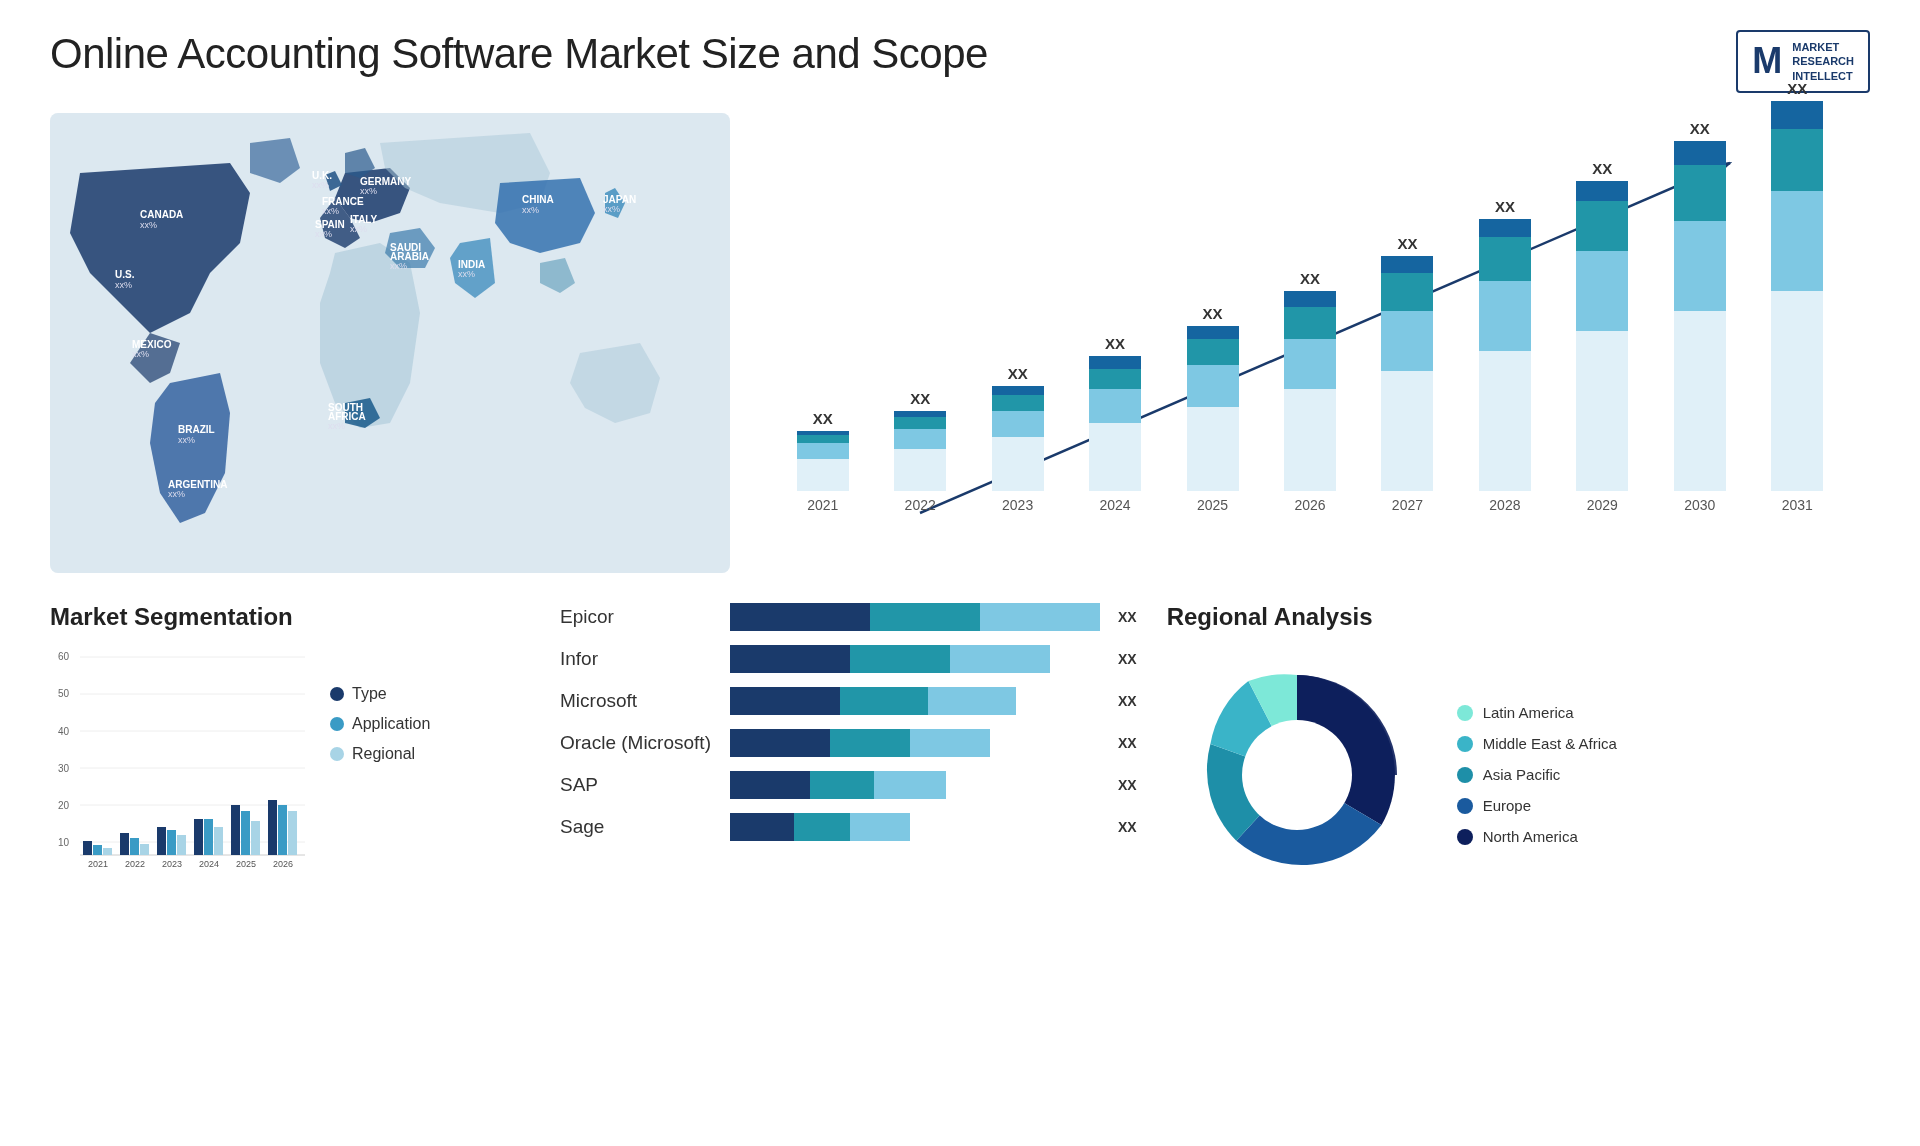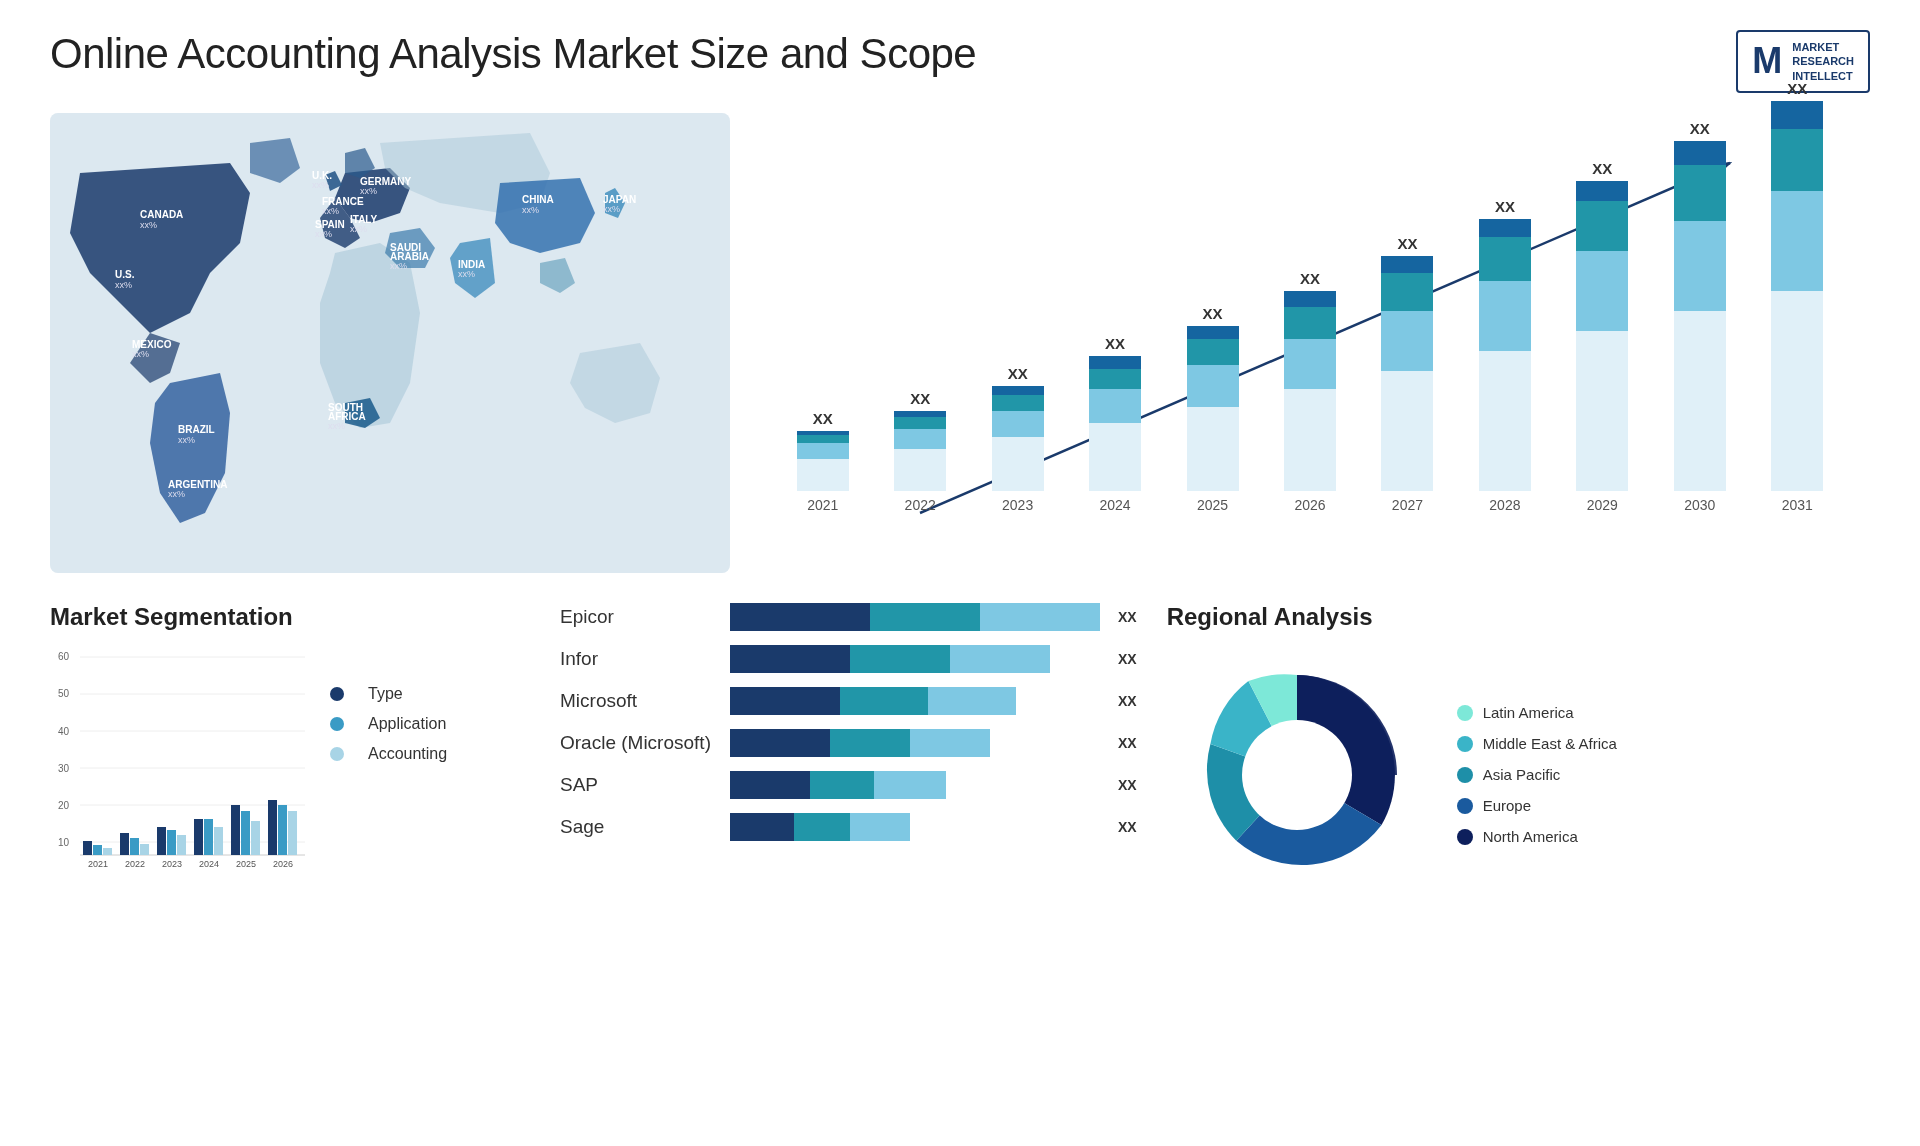--- a/index.html
+++ b/index.html
@@ -127,21 +127,21 @@
     }
     .seg-legend {
       display: flex;
       flex-direction: column;
       gap: 12px;
       padding-top: 40px;
     }
     .legend-item {
       display: flex;
       align-items: center;
-      gap: 24px;
+      gap: 8px;
       font-size: 16px;
       color: #333;
     }
     .legend-dot {
       width: 14px;
       height: 14px;
       border-radius: 50%;
       flex-shrink: 0;
     }
     
@@ -232,21 +232,21 @@
       font-size: 9px;
       fill: #dde;
     }
   </style>
 </head>
 <body>
 
 <div class="page-container">
 
   <div class="header">
-    <h1 class="page-title">Online Accounting Analysis Market Size and Scope</h1>
+    <h1 class="page-title">Online Accounting Software Market Size and Scope</h1>
     <div class="logo-box">
       <div class="logo-m">M</div>
       <div class="logo-text">
         <span>MARKET</span>
         <span>RESEARCH</span>
         <span>INTELLECT</span>
       </div>
     </div>
   </div>
 
@@ -541,21 +541,21 @@
           <div class="legend-item">
             <div class="legend-dot" style="background:#1a3a6b;"></div>
             <span>Type</span>
           </div>
           <div class="legend-item">
             <div class="legend-dot" style="background:#3a9bc5;"></div>
             <span>Application</span>
           </div>
           <div class="legend-item">
             <div class="legend-dot" style="background:#a8d4e6;"></div>
-            <span>Accounting</span>
+            <span>Regional</span>
           </div>
         </div>
       </div>
     </div>
 
     <div class="players-container">
 
       <div class="player-row">
         <div class="player-name">Epicor</div>
         <div class="player-bar-wrap">

